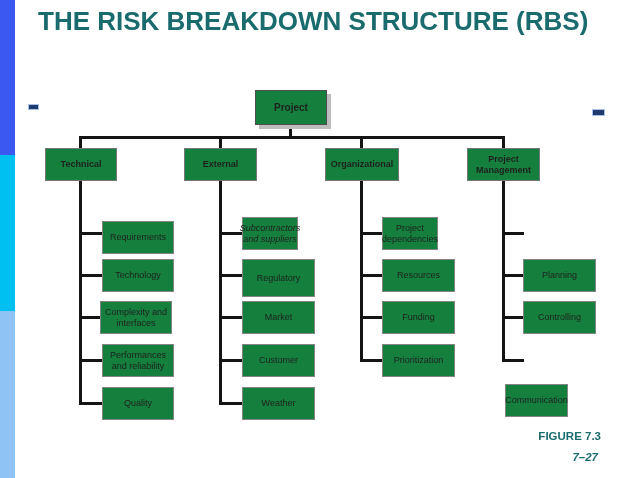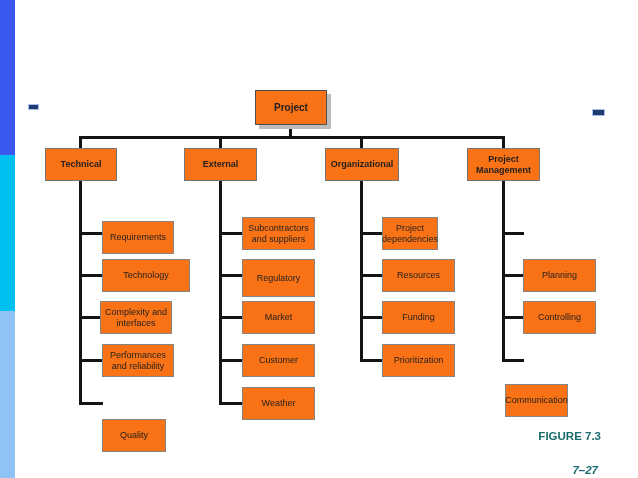--- a/index.html
+++ b/index.html
@@ -38,21 +38,21 @@
   }
   .dash-left  { left: 28px; top: 104px; width: 9px;  height: 4px; }
   .dash-right { left: 592px; top: 109px; width: 11px; height: 5px; }
 
   
   .diagram { position: absolute; left: 0; top: 0; width: 638px; height: 478px; }
   .hline, .vline { position: absolute; background: var(--line-color, #141414); }
 
   .node {
     position: absolute;
-    background: #f97316;
+    background: #15803d;
     border: 1px solid var(--box-border, #848484);
     color: var(--box-text, #1f1f1f);
     display: flex;
     align-items: center;
     justify-content: center;
     text-align: center;
     font-size: 9px;
     line-height: 1.2;
     box-sizing: border-box;
     padding: 1px 2px;
@@ -74,32 +74,32 @@
     font-weight: bold;
     color: var(--title-teal, #1a6b6e);
   }
   .page-number {
     position: absolute;
     right: 40px; top: 451px;
     font-size: 11.5px;
     font-weight: bold;
     font-style: italic;
     color: var(--title-teal, #1a6b6e);
-    margin-top: 13px;
   }
 </style>
 </head>
 <body>
 
 <div class="slide">
 
   <div class="bar bar-top"></div>
   <div class="bar bar-mid"></div>
   <div class="bar bar-bot"></div>
 
+  <h1 class="title">THE RISK BREAKDOWN STRUCTURE (RBS)</h1>
 
   <div class="dash dash-left"></div>
   <div class="dash dash-right"></div>
 
   <div class="diagram">
 
     <div class="vline" style="left:289px; top:124px; width:3px; height:13px;"></div>
     <div class="hline" style="left:79px; top:136px; width:426px; height:3px;"></div>
 
     <div class="vline" style="left:79px;  top:136px; width:3px; height:14px;"></div>
@@ -135,26 +135,26 @@
     <div class="hline" style="left:502px; top:359px; width:22px; height:3px;"></div>
 
     <div class="node root nw" style="left:255px; top:90px; width:72px; height:35px;">Project</div>
 
     <div class="node top nw" style="left:45px; top:148px; width:72px; height:33px;">Technical</div>
     <div class="node top nw" style="left:184px; top:148px; width:73px; height:33px;">External</div>
     <div class="node top nw" style="left:325px; top:148px; width:74px; height:33px;">Organizational</div>
     <div class="node top" style="left:467px; top:148px; width:73px; height:33px;">Project Management</div>
 
     <div class="node" style="left:102px; top:221px; width:72px; height:33px;">Requirements</div>
-    <div class="node" style="left:102px; top:259px; width:88px; height:33px;">Technology</div>
+    <div class="node" style="left:102px; top:259px; width:72px; height:33px;">Technology</div>
     <div class="node" style="left:100px; top:301px; width:72px; height:33px;">Complexity and interfaces</div>
     <div class="node" style="left:102px; top:344px; width:72px; height:33px;">Performances and reliability</div>
-    <div class="node" style="left:102px; top:387px; width:64px; height:33px;margin-top:32px;">Quality</div>
+    <div class="node" style="left:102px; top:387px; width:72px; height:33px;">Quality</div>
 
-    <div class="node" style="left:242px; top:217px; width:73px; height:33px;">Subcontractors and suppliers</div>
+    <div class="node" style="left:242px; top:217px; width:56px; height:33px;font-style:italic;">Subcontractors and suppliers</div>
     <div class="node" style="left:242px; top:259px; width:73px; height:38px;">Regulatory</div>
     <div class="node" style="left:242px; top:301px; width:73px; height:33px;">Market</div>
     <div class="node" style="left:242px; top:344px; width:73px; height:33px;">Customer</div>
     <div class="node" style="left:242px; top:387px; width:73px; height:33px;">Weather</div>
 
     <div class="node" style="left:382px; top:217px; width:56px; height:33px;">Project dependencies</div>
     <div class="node" style="left:382px; top:259px; width:73px; height:33px;">Resources</div>
     <div class="node" style="left:382px; top:301px; width:73px; height:33px;">Funding</div>
     <div class="node" style="left:382px; top:344px; width:73px; height:33px;">Prioritization</div>
 

